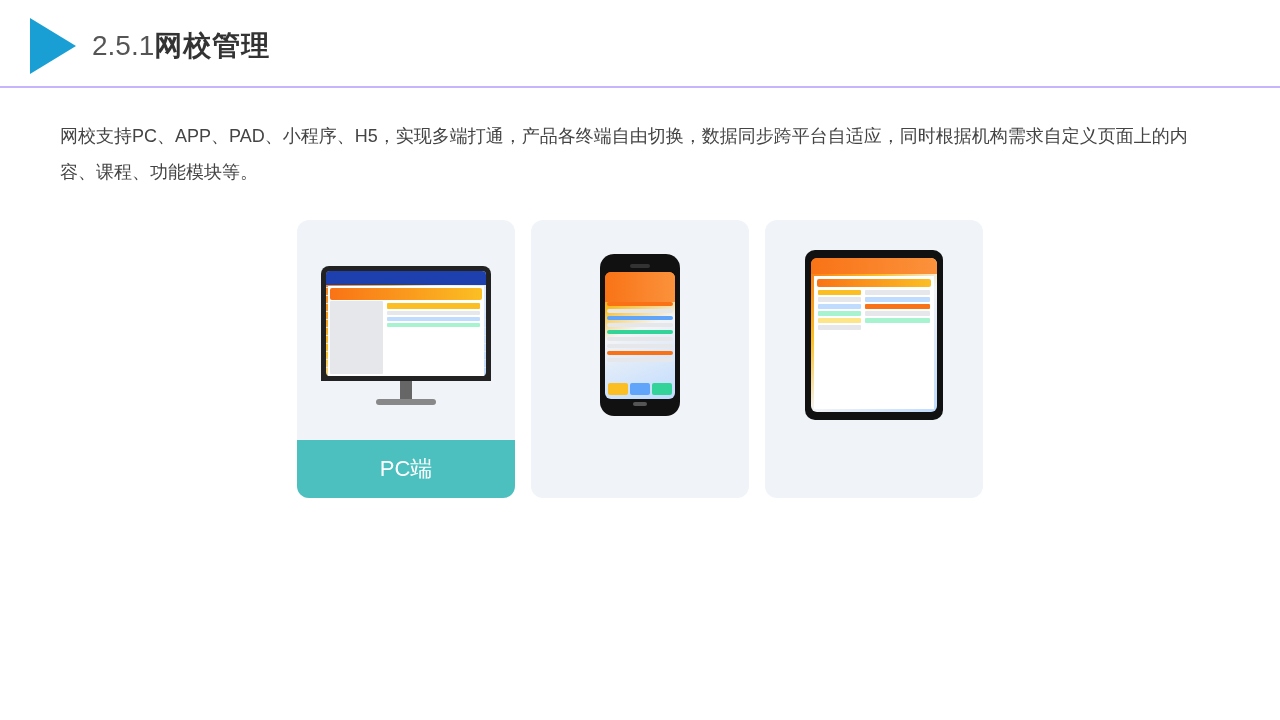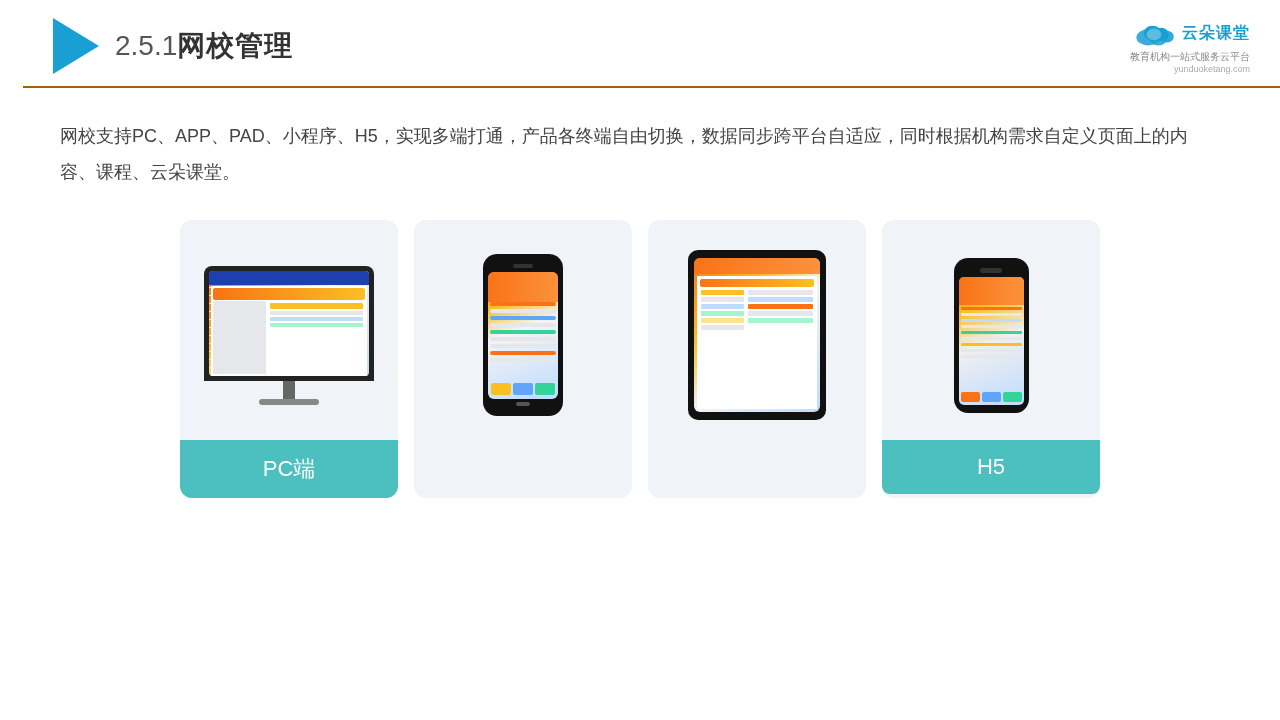--- a/index.html
+++ b/index.html
@@ -11,22 +11,21 @@
       overflow: hidden;
       position: relative;
     }
 
     
     .header {
       display: flex;
       align-items: center;
       justify-content: space-between;
       padding: 18px 30px 12px 30px;
-      border-bottom: 2px solid #a16207;
-      margin-left: 23px;
+      border-bottom: 2px solid #c4b5fd;
     }
     .header-left {
       display: flex;
       align-items: center;
       gap: 16px;
     }
     .logo-triangle {
       width: 0;
       height: 0;
       border-top: 28px solid transparent;
@@ -298,40 +297,24 @@
 </head>
 <body>
 
 <div class="header">
   <div class="header-left">
     <div class="logo-triangle"></div>
     <div>
       <span class="header-number">2.5.1</span><span class="header-title">网校管理</span>
     </div>
   </div>
-  <div class="brand-logo">
-    <div class="brand-logo-inner">
-      <svg class="cloud-icon" viewBox="0 0 60 40" xmlns="http://www.w3.org/2000/svg">
-        <ellipse cx="22" cy="26" rx="16" ry="11" fill="#1a9fd4" opacity="0.85"></ellipse>
-        <ellipse cx="36" cy="28" rx="12" ry="9" fill="#1a9fd4" opacity="0.85"></ellipse>
-        <ellipse cx="28" cy="20" rx="12" ry="10" fill="#1a9fd4"></ellipse>
-        <ellipse cx="40" cy="22" rx="10" ry="9" fill="#1a9fd4"></ellipse>
-        <ellipse cx="48" cy="25" rx="9" ry="8" fill="#1a9fd4" opacity="0.9"></ellipse>
-
-        <ellipse cx="30" cy="22" rx="10" ry="8" fill="white" opacity="0.3"></ellipse>
-      </svg>
-      <span class="brand-text-cn">云朵课堂</span>
-    </div>
-    <div class="brand-slogan">教育机构一站式服务云平台</div>
-    <div class="brand-url">yunduoketang.com</div>
-  </div>
 </div>
 
 <div class="description">
-  <div>网校支持PC、APP、PAD、小程序、H5，实现多端打通，产品各终端自由切换，数据同步跨平台自适应，同时根据机构需求自定义页面上的内容、课程、云朵课堂。</div>
+  <div>网校支持PC、APP、PAD、小程序、H5，实现多端打通，产品各终端自由切换，数据同步跨平台自适应，同时根据机构需求自定义页面上的内容、课程、功能模块等。</div>
 </div>
 
 <div class="cards-container">
 
   <div class="card">
     <div class="card-image-area">
       <div class="pc-monitor">
         <div class="monitor-body">
           <div class="monitor-screen">
             <div class="monitor-screen-content"></div>
@@ -407,40 +390,14 @@
                 <div style="height:5px;background:#a7f3d0;border-radius:1px;"></div>
               </div>
             </div>
           </div>
         </div>
       </div>
     </div>
   </div>
 
 
-  <div class="card">
-    <div class="card-image-area">
-      <div class="phone-mini">
-        <div class="phone-mini-notch"></div>
-        <div class="phone-mini-screen">
-          <div class="phone-mini-lines">
-            <div class="phone-mini-line" style="background:#f97316;"></div>
-            <div class="phone-mini-line"></div>
-            <div class="phone-mini-line" style="background:#bfdbfe;"></div>
-            <div class="phone-mini-line"></div>
-            <div class="phone-mini-line" style="background:#34d399;"></div>
-            <div class="phone-mini-line"></div>
-            <div class="phone-mini-line" style="background:#fbbf24;"></div>
-            <div class="phone-mini-line"></div>
-            <div class="phone-mini-line"></div>
-          </div>
-          <div style="position:absolute;bottom:3px;left:2px;right:2px;display:flex;gap:2px;">
-            <div style="height:10px;flex:1;background:#f97316;border-radius:2px;"></div>
-            <div style="height:10px;flex:1;background:#60a5fa;border-radius:2px;"></div>
-            <div style="height:10px;flex:1;background:#34d399;border-radius:2px;"></div>
-          </div>
-        </div>
-      </div>
-    </div>
-    <div class="card-label">H5</div>
-  </div>
 
 </div>
 
 </body></html>

